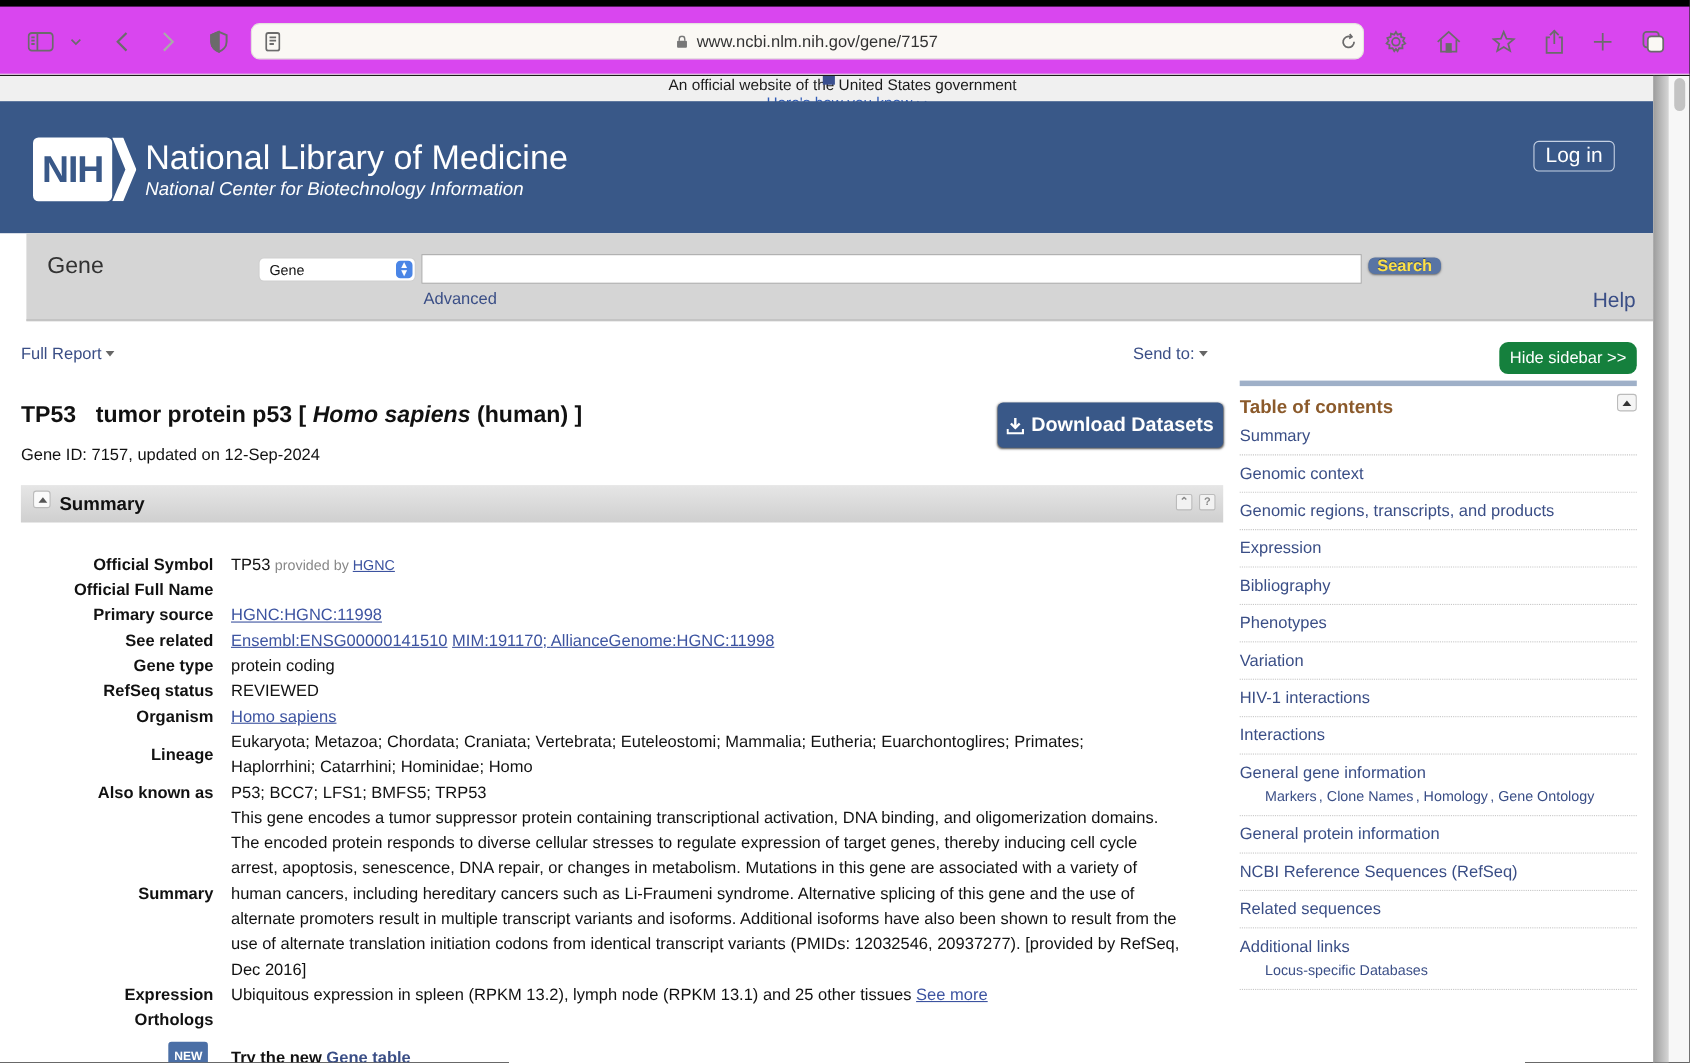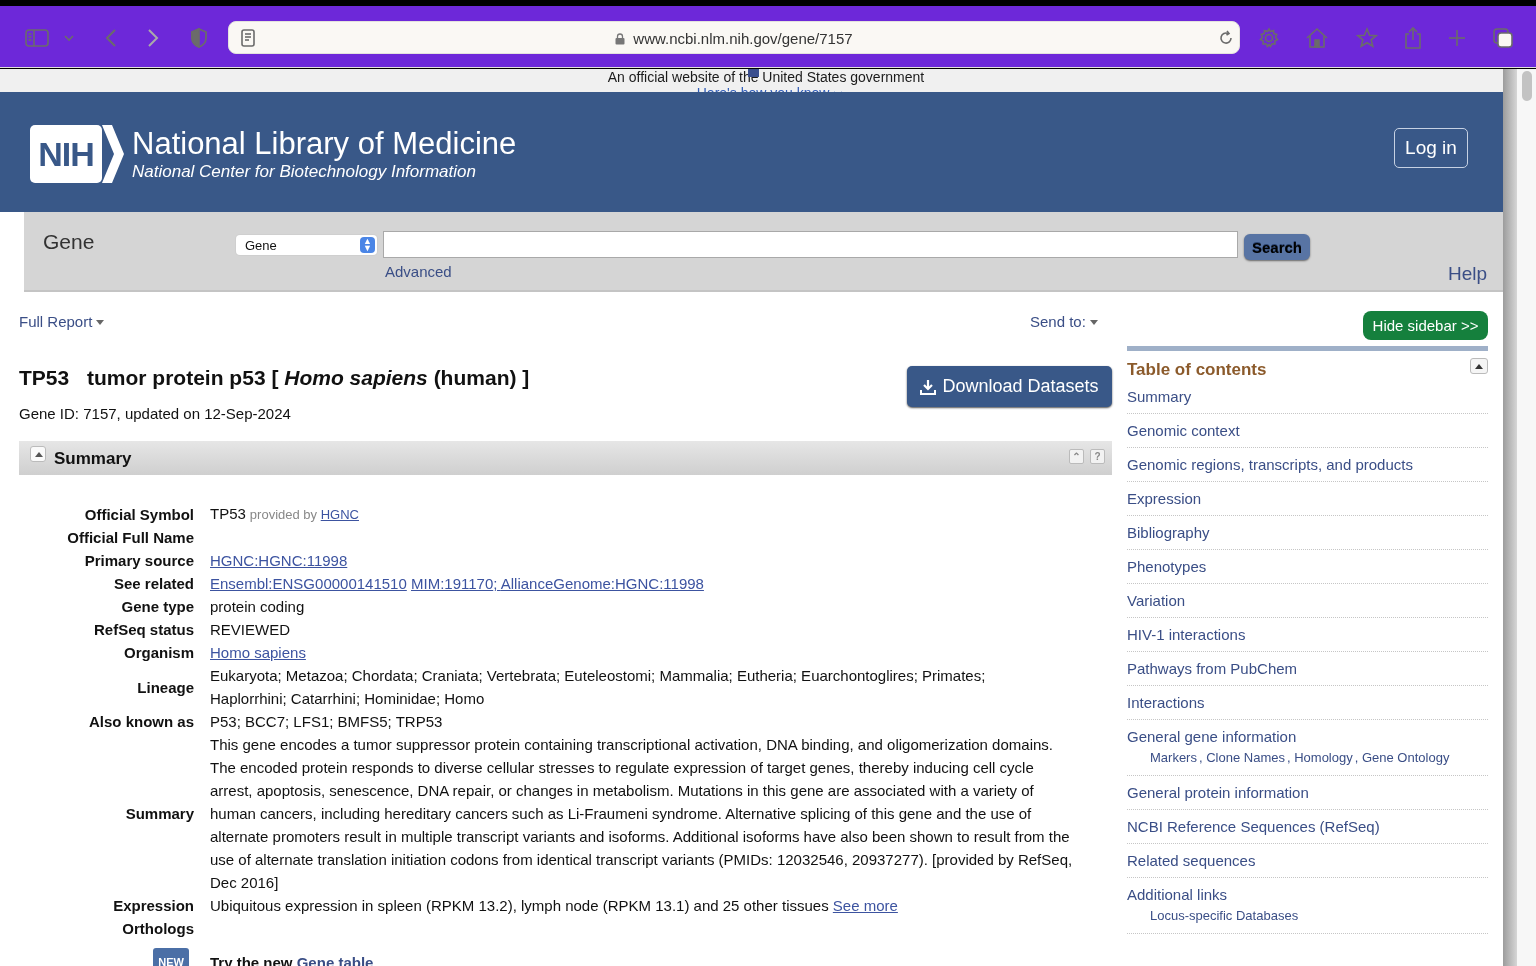--- a/index.html
+++ b/index.html
@@ -1,21 +1,21 @@
 <!DOCTYPE html>
 <html><head>
 <meta charset="utf-8">
 <style>
   * { box-sizing: border-box; margin: 0; padding: 0; }
   html, body { width: 1536px; height: 966px; overflow: hidden; background: #000; }
   body { font-family: "Liberation Sans", sans-serif; position: relative; }
 
   
   .top-black { position: absolute; left: 0; top: 0; width: 1536px; height: 6px; background: #000; }
-  .toolbar { position: absolute; left: 0; top: 6px; width: 1536px; height: 62px; background: #6d28d9; border-bottom: 1px solid #e2e0dc; }
+  .toolbar { position: absolute; left: 0; top: 6px; width: 1536px; height: 62px; background: #d946ef; border-bottom: 1px solid #e2e0dc; }
   .tb-icon { position: absolute; top: 20px; width: 26px; height: 24px; display: flex; align-items: center; justify-content: center; color: #6b6b6b; cursor: default; }
   .tb-icon svg { stroke: #6b6b6b; fill: none; stroke-width: 1.6; }
   .addr { position: absolute; left: 228px; top: 15px; width: 1012px; height: 33px; border: 1px solid #e4e2de; border-radius: 8px; background: #faf8f4; }
   .addr .url { position: absolute; left: 0; right: 0; top: 8px; text-align: center; font-size: 15px; color: #333; }
   .addr .lock { display: inline-block; width: 10px; height: 12px; margin-right: 8px; vertical-align: -1px; }
 
   
   .viewport { position: absolute; left: 0; top: 69px; width: 1503px; height: 897px; background: #fff; overflow: hidden; }
   .scrollbar { position: absolute; left: 1503px; top: 69px; width: 33px; height: 897px; background: #f7f7f7; border-left: 1px solid #d8d8d8; }
   .scroll-shadow { position: absolute; left: 1503px; top: 69px; width: 14px; height: 897px; background: linear-gradient(to right,#9c9c9c,#d6d6d6); }
@@ -25,44 +25,44 @@
   .flag { width: 24px; height: 14px; margin-right: 13px; position: relative; background: repeating-linear-gradient(#c0392b 0 2px,#fff 2px 4px); }
   .flag::before { content: ""; position: absolute; left: 0; top: 0; width: 11px; height: 8px; background: #3a4f8f; }
   .gov-banner a { color: #2f5bb7; text-decoration: underline; margin-left: 8px; }
 
   .nlm-header { height: 120px; background: #395888; position: relative; }
   .nih-logo { position: absolute; left: 30px; top: 33px; width: 92px; height: 58px; }
   .nih-logo .box { position: absolute; left: 0; top: 0; width: 72px; height: 58px; background: #fff; border-radius: 5px; display: flex; align-items: center; justify-content: center; color: #395888; font-weight: bold; font-size: 34px; letter-spacing: -1px; }
   .nih-logo .chev { position: absolute; left: 70px; top: 0; }
   .nlm-title { position: absolute; left: 132px; top: 34px; color: #fff; font-size: 31px; }
   .nlm-sub { position: absolute; left: 132px; top: 70px; color: #fff; font-size: 17px; font-style: italic; }
-  .login-btn { position: absolute; left: 1394px; top: 36px; width: 74px; height: 40px; border: 1px solid #c6d1e3; border-radius: 5px; color: #fff; font-size: 19px; display: flex; align-items: center; justify-content: center; }
+  .login-btn { position: absolute; left: 1394px; top: 36px; width: 74px; height: 28px; border: 1px solid #c6d1e3; border-radius: 5px; color: #fff; font-size: 19px; display: flex; align-items: center; justify-content: center; }
 
   .search-bar { height: 80px; background: #d5d5d5; position: relative; border-bottom: 2px solid #c4c4c4; margin-left: 24px; }
   .db-label { position: absolute; left: 19px; top: 18px; font-size: 21px; color: #333; }
   .db-select { position: absolute; left: 212px; top: 23px; width: 141px; height: 20px; background: #fff; border-radius: 4px; box-shadow: 0 0 0 1px #cfcfcf; font-size: 13px; padding: 3px 9px; color: #111; }
   .db-select .arrows { position: absolute; right: 2px; top: 2px; width: 15px; height: 16px; background: #4a85e6; border-radius: 4px; color: #fff; font-size: 9px; line-height: 7px; text-align: center; padding-top: 1px; }
   .term-input { position: absolute; left: 359px; top: 19px; width: 855px; height: 27px; background: #fff; border: 1px solid #a9a9a9; }
-  .search-btn { position: absolute; left: 1220px; top: 22px; width: 66px; height: 26px; background: #5874a4; border-radius: 6px; color: #000000; font-weight: bold; font-size: 15px; display: flex; align-items: center; justify-content: center; box-shadow: 0 1px 2px #666; text-shadow: 0 -1px 0 #2c4470; }
+  .search-btn { position: absolute; left: 1220px; top: 22px; width: 66px; height: 15px; background: #5874a4; border-radius: 6px; color: #fde047; font-weight: bold; font-size: 15px; display: flex; align-items: center; justify-content: center; box-shadow: 0 1px 2px #666; text-shadow: 0 -1px 0 #2c4470; }
   .advanced-link { position: absolute; left: 361px; top: 51px; font-size: 15px; color: #3a4e86; }
   .help-link { position: absolute; right: 16px; top: 51px; font-size: 19px; color: #3a4e86; }
 
   .content { position: relative; height: 660px; }
   .link { color: #3a4e86; }
   .ulink { color: #3c53a0; text-decoration: underline; }
   .full-report { position: absolute; left: 19px; top: 21px; font-size: 15px; color: #3a4e86; }
   .send-to { position: absolute; left: 1030px; top: 21px; font-size: 15px; color: #3a4e86; }
   .caret { display: inline-block; width: 0; height: 0; border-left: 4px solid transparent; border-right: 4px solid transparent; border-top: 5px solid #666; margin-left: 4px; vertical-align: 2px; }
   .hide-sidebar { position: absolute; left: 1363px; top: 19px; width: 125px; height: 29px; background: #15803d; border-radius: 8px; color: #fff; font-size: 15px; display: flex; align-items: center; justify-content: center; }
 
   .gene-title { position: absolute; left: 19px; top: 74px; font-size: 21px; font-weight: bold; color: #111; }
   .gene-title .gap { display: inline-block; width: 12px; }
   .gene-title i { font-style: italic; }
   .gene-id { position: absolute; left: 19px; top: 113px; font-size: 15px; color: #111; }
-  .download-btn { position: absolute; left: 907px; top: 74px; width: 205px; height: 41px; background: #395888; border-radius: 5px; color: #fff; font-weight: normal; font-size: 18px; display: flex; align-items: center; justify-content: center; box-shadow: 0 1px 2px #555; text-align: center; }
+  .download-btn { position: absolute; left: 907px; top: 74px; width: 205px; height: 41px; background: #395888; border-radius: 5px; color: #fff; font-weight: bold; font-size: 18px; display: flex; align-items: center; justify-content: center; box-shadow: 0 1px 2px #555; text-align: center; }
   .download-btn svg { margin-right: 6px; }
 
   .summary-bar { position: absolute; left: 19px; top: 149px; width: 1093px; height: 34px; background: linear-gradient(#e6e6e6,#cfcfcf); }
   .summary-bar .toggle { position: absolute; left: 11px; top: 5px; width: 16px; height: 16px; background: #fafafa; border: 1px solid #bbb; border-radius: 3px; }
   .summary-bar .toggle::after { content: ""; position: absolute; left: 4px; top: 5px; border-left: 4px solid transparent; border-right: 4px solid transparent; border-bottom: 5px solid #555; }
   .summary-bar .title { position: absolute; left: 35px; top: 8px; font-size: 17px; font-weight: bold; color: #111; }
   .summary-bar .mini { position: absolute; top: 8px; width: 15px; height: 15px; background: #f2f2f2; border: 1px solid #bbb; border-radius: 2px; font-size: 10px; color: #888; text-align: center; line-height: 14px; font-weight: bold; }
 
   .dl { position: absolute; left: 0; top: 210px; width: 1110px; font-size: 15px; color: #111; }
   .row { display: flex; line-height: 23px; align-items: center; }
@@ -299,21 +299,20 @@
       <div class="topbar"></div>
       <div class="toc-head"><span>Table of contents</span><div class="toc-up"></div></div>
       <div class="toc-item">Summary</div>
       <div class="toc-item">Genomic context</div>
       <div class="toc-item">Genomic regions, transcripts, and products</div>
       <div class="toc-item">Expression</div>
       <div class="toc-item">Bibliography</div>
       <div class="toc-item">Phenotypes</div>
       <div class="toc-item">Variation</div>
       <div class="toc-item">HIV-1 interactions</div>
-      <div class="toc-item">Pathways from PubChem</div>
       <div class="toc-item">Interactions</div>
       <div class="toc-item">
         <div>General gene information</div>
         <div class="toc-sub">
           <span>Markers</span>,
           <span>Clone Names</span>,
           <span>Homology</span>,
           <span>Gene Ontology</span>
         </div>
       </div>

